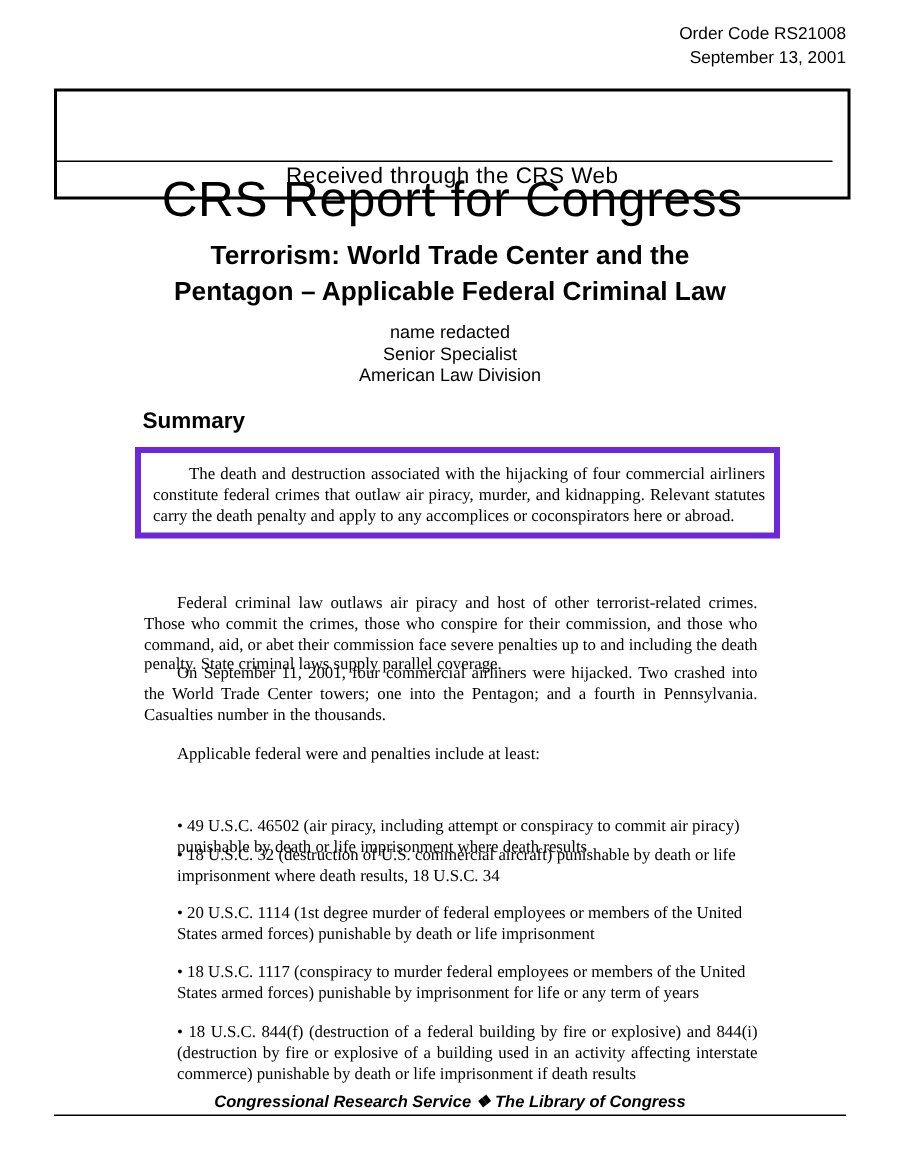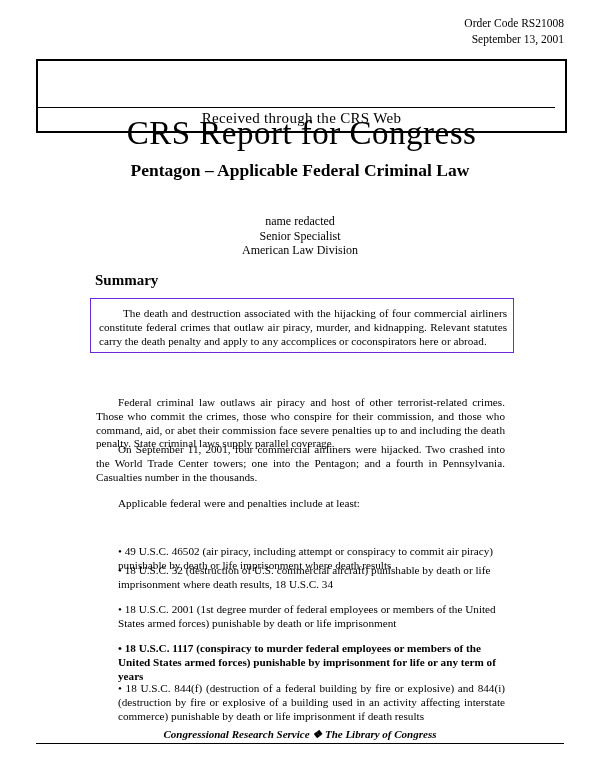--- a/index.html
+++ b/index.html
@@ -1,66 +1,67 @@
 <!DOCTYPE html>
 <html><head>
   <meta charset="utf-8">
   <style>
     html, body { margin: 0; padding: 0; background: #ffffff; }
     body { width: 600px; height: 777px; position: relative; overflow: hidden; color: #000; }
-    .sans { font-family: Liberation Serif, serif; }
+    .sans { font-family: Liberation Sans, sans-serif; }
     .serif { font-family: "Liberation Serif", "DejaVu Serif", serif; }
 
     .order-block { position: absolute; right: 36px; top: 15px; text-align: right; font-size: 11.5px; line-height: 16px; }
 
     .header-box { position: absolute; left: 36px; top: 59px; width: 527px; height: 70px; border: 2px solid #000; }
     .header-title { position: absolute; left: 0; right: 0; top: 4px; text-align: center; font-size: 33px; line-height: 40px; letter-spacing: 0.5px; margin-top: 48px; }
     .header-rule { position: absolute; left: 0; right: 10px; top: 46px; border-top: 1px solid #000; }
     .header-sub { position: absolute; left: 0; right: 0; top: 48px; text-align: center; font-size: 15px; line-height: 18px; letter-spacing: 0.3px; }
 
     .doc-title { position: absolute; left: 60px; right: 60px; top: 158px; text-align: center; font-weight: bold; font-size: 17.5px; line-height: 24px; }
     .author { position: absolute; left: 0; right: 0; top: 214px; text-align: center; font-size: 12px; line-height: 14.5px; }
 
     .summary-heading { position: absolute; left: 95px; top: 272px; font-weight: bold; font-size: 15px; }
 
-    .summary-box { position: absolute; left: 90px; top: 298px; width: 408px; padding: 8px 6px 4px 8px; border: 1px solid #6d28d9; font-size: 11.2px; line-height: 13.8px; text-align: justify; }
+    .summary-box { position: absolute; left: 90px; top: 298px; width: 408px; padding: 8px 6px 4px 8px; border: 4px solid #6d28d9; font-size: 11.2px; line-height: 13.8px; text-align: justify; }
     .summary-box p { margin: 0; text-indent: 24px; }
 
     .body { position: absolute; left: 96px; width: 409px; font-size: 11.2px; line-height: 13.8px; text-align: justify; }
     .body p { margin: 0; }
     .indent { text-indent: 22px; }
     .p1 { top: 384px; margin-top: 12px; }
     .p2 { top: 443px; }
     .p3 { top: 497px; }
     .law { position: absolute; left: 118px; width: 387px; font-size: 11.2px; line-height: 13.8px; }
     .law.justify { text-align: justify; }
     .l1 { top: 545px; }
     .l2 { top: 564px; }
     .l3 { top: 603px; }
-    .l4 { top: 642px; font-weight: bold; }
+    .l4 { top: 642px; }
     .l5 { top: 682px; }
 
     .footer-rule { position: absolute; left: 36px; width: 528px; top: 743px; border-top: 1px solid #000; }
     .footer { position: absolute; left: 0; right: 0; top: 728px; text-align: center; font-style: italic; font-weight: bold; font-size: 11px; }
   </style>
 </head>
 <body>
 
 <div class="order-block sans">
   <div>Order Code RS21008</div>
   <div>September 13, 2001</div>
 </div>
 
 <div class="header-box sans">
   <div class="header-title">CRS Report for Congress</div>
   <div class="header-rule"></div>
   <div class="header-sub">Received through the CRS Web</div>
 </div>
 
 <div class="doc-title sans">
+  <div>Terrorism: World Trade Center and the</div>
   <div>Pentagon – Applicable Federal Criminal Law</div>
 </div>
 
 <div class="author sans">
   <div>name redacted</div>
   <div>Senior Specialist</div>
   <div>American Law Division</div>
 </div>
 
 <div class="summary-heading sans">Summary</div>
@@ -74,18 +75,18 @@
 </div>
 <div class="body serif p2">
   <p class="indent">On September 11, 2001, four commercial airliners were hijacked.  Two crashed into the World Trade Center towers; one into the Pentagon; and a fourth in Pennsylvania. Casualties number in the thousands.</p>
 </div>
 <div class="body serif p3">
   <p class="indent">Applicable federal were and penalties include at least:</p>
 </div>
 
 <div class="law serif l1">• 49 U.S.C. 46502 (air piracy, including attempt or conspiracy to commit air piracy) punishable by death or life imprisonment where death results</div>
 <div class="law serif l2">• 18 U.S.C. 32 (destruction of U.S. commercial aircraft) punishable by death or life imprisonment where death results, 18 U.S.C. 34</div>
-<div class="law serif l3">• 18 U.S.C. 2001 (1st degree murder of federal employees or members of the United States armed forces) punishable by death or life imprisonment</div>
+<div class="law serif l3">• 20 U.S.C. 1114 (1st degree murder of federal employees or members of the United States armed forces) punishable by death or life imprisonment</div>
 <div class="law serif l4">• 18 U.S.C. 1117 (conspiracy to murder federal employees or members of the United States armed forces) punishable by imprisonment for life or any term of years</div>
 <div class="law serif justify l5">• 18 U.S.C. 844(f) (destruction of a federal building by fire or explosive) and 844(i)(destruction by fire or explosive of a building used in an activity affecting interstate commerce) punishable by death or life imprisonment if death results</div>
 
 <div class="footer-rule"></div>
 <div class="footer sans">Congressional Research Service ❖ The Library of Congress</div>
 
 </body></html>

